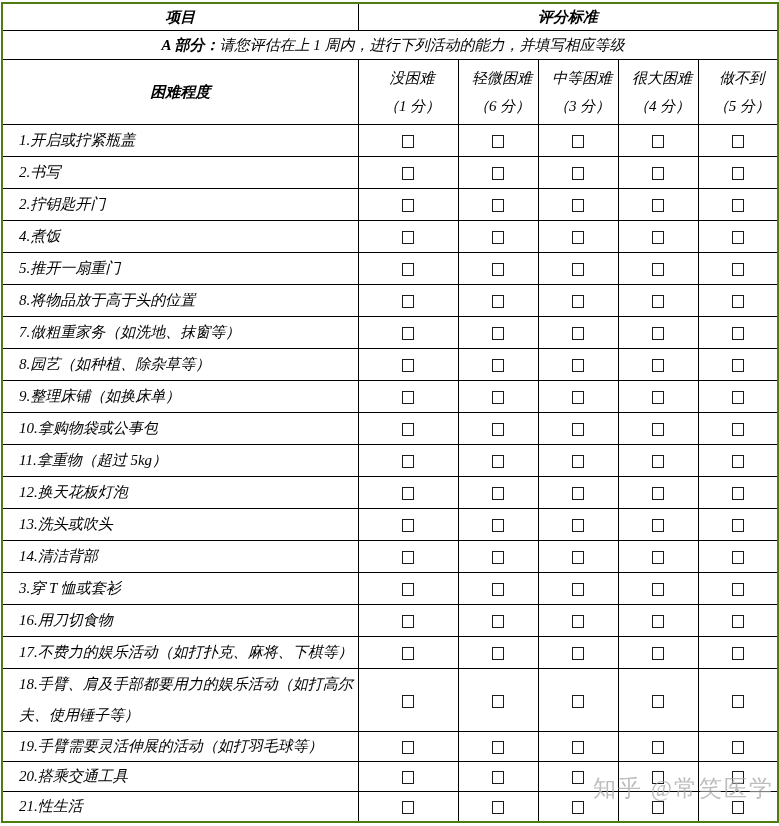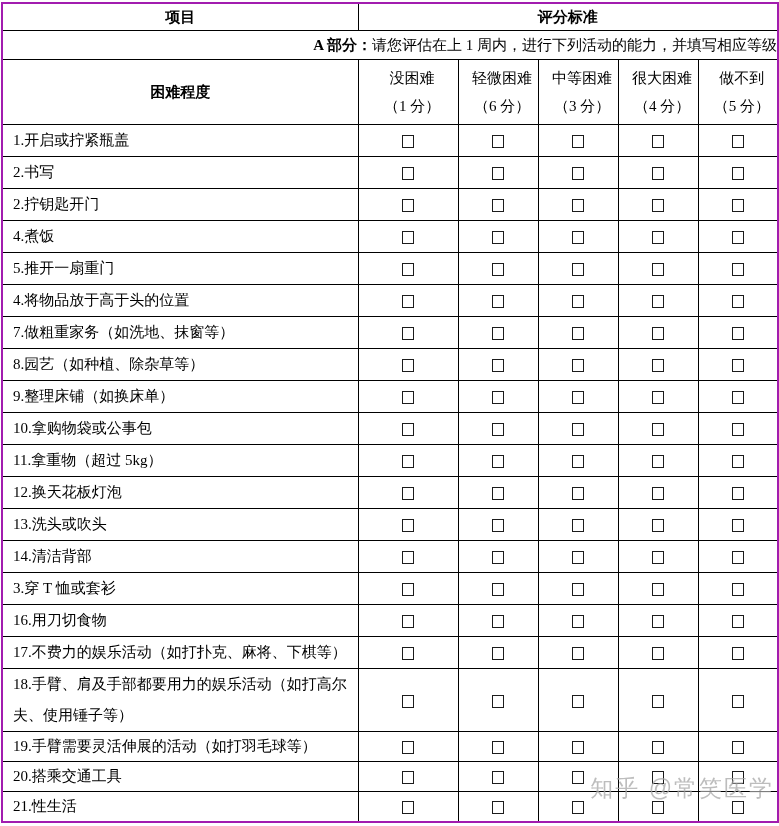--- a/index.html
+++ b/index.html
@@ -16,54 +16,55 @@
     font-family: "Liberation Serif", "DejaVu Serif", serif;
     color: #000000;
   }
   table.q {
     position: absolute;
     left: 1px;
     top: 2px;
     width: 776px;
     border-collapse: collapse;
     table-layout: fixed;
-    border: 2px solid #a21caf;
+    border: 2px solid #4d7c0f;
+    font-style: italic;
   }
   table.q td {
     border: 1px solid #000000;
     padding: 0;
     font-size: 15px;
     vertical-align: middle;
     overflow: hidden;
   }
   
   tr.r-head td {
     height: 26px;
     text-align: center;
     font-weight: bold;
   }
   
   tr.r-section td {
     height: 28px;
-    text-align: right;
+    text-align: center;
     padding-left: 6px;
   }
   tr.r-section .sec-label { font-weight: bold; }
   
   tr.r-colhead td {
     height: 64px;
     text-align: center;
   }
   tr.r-colhead .diff { font-weight: bold; }
   .lvl-line { line-height: 28px; margin-left: 8px; }
   
   tr.r-item td.c-item,
   tr.r-item-sm td.c-item {
     text-align: left;
-    padding-left: 10px;
+    padding-left: 16px;
     padding-right: 4px;
   }
   tr.r-item td { height: 31px; line-height: 31px; }
   tr.r-item-sm td { height: 29px; line-height: 29px; }
   td.c-cb { text-align: center; }
   .cb {
     display: inline-block;
     width: 10px;
     height: 11px;
     border: 1.5px solid #1c1c1c;
@@ -71,21 +72,21 @@
     vertical-align: middle;
     cursor: pointer;
   }
   .watermark {
     position: absolute;
     top: 773px;
     right: 5px;
     font-size: 23px;
     letter-spacing: 2px;
     color: rgba(167, 167, 167, 0.75);
-    font-family: Liberation Sans, sans-serif;
+    font-family: Liberation Serif, serif;
     pointer-events: none;
     white-space: nowrap;
     z-index: 5;
     text-align: center;
   }
 </style>
 </head>
 <body>
 
 <div class="page">
@@ -167,21 +168,21 @@
         </tr>
     <tr class="r-item">
           <td class="c-item">5.推开一扇重门</td>
           <td class="c-cb"><span class="cb"></span></td>
           <td class="c-cb"><span class="cb"></span></td>
           <td class="c-cb"><span class="cb"></span></td>
           <td class="c-cb"><span class="cb"></span></td>
           <td class="c-cb"><span class="cb"></span></td>
         </tr>
     <tr class="r-item">
-          <td class="c-item">4.将物品放于高于头的位置</td>
+          <td class="c-item">8.将物品放于高于头的位置</td>
           <td class="c-cb"><span class="cb"></span></td>
           <td class="c-cb"><span class="cb"></span></td>
           <td class="c-cb"><span class="cb"></span></td>
           <td class="c-cb"><span class="cb"></span></td>
           <td class="c-cb"><span class="cb"></span></td>
         </tr>
     <tr class="r-item">
           <td class="c-item">7.做粗重家务（如洗地、抹窗等）</td>
           <td class="c-cb"><span class="cb"></span></td>
           <td class="c-cb"><span class="cb"></span></td>

